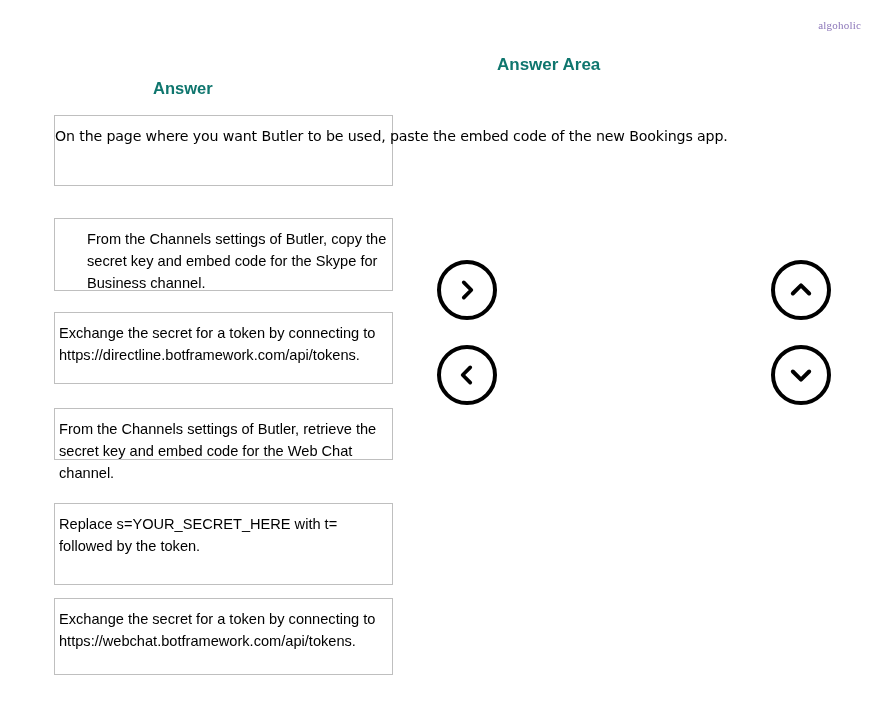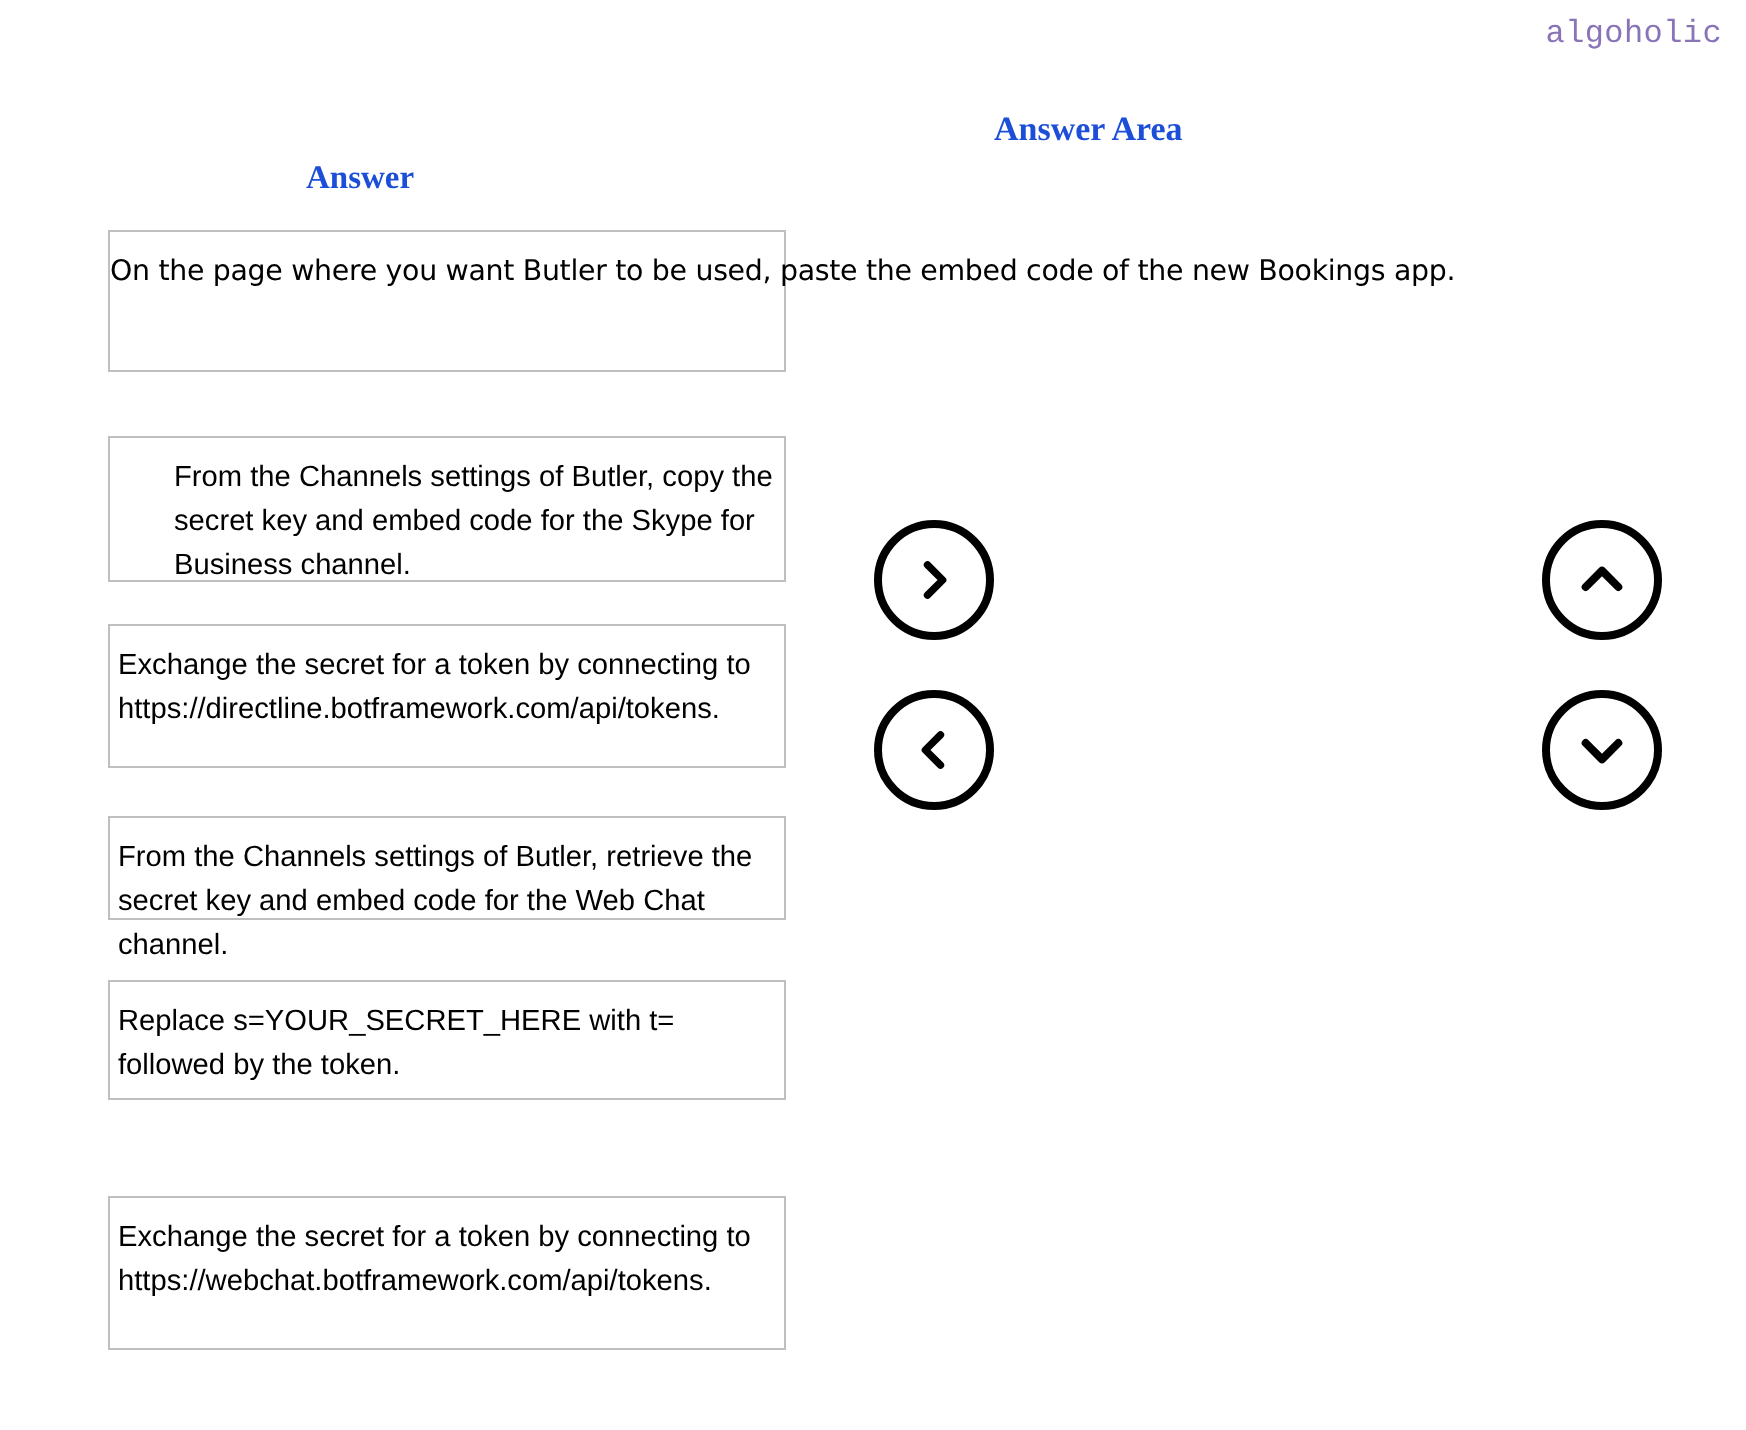--- a/index.html
+++ b/index.html
@@ -14,36 +14,36 @@
     height: 715px;
     position: relative;
     overflow: hidden;
     font-family: "Liberation Sans", sans-serif;
     color: #000000;
   }
 
   
   .watermark {
     position: absolute;
-    top: 8px;
+    top: 19px;
     right: 12px;
-    font-family: Liberation Mono, monospace;
-    font-size: 16px;
+    font-family: Liberation Serif, serif;
+    font-size: 11px;
     letter-spacing: 0.2px;
     color: #8a74b8;
     white-space: nowrap;
   }
 
   
   .heading {
     position: absolute;
-    font-family: Liberation Serif, serif;
+    font-family: Liberation Sans, sans-serif;
     font-weight: bold;
     font-size: 16.5px;
-    color: #1d4ed8;
+    color: #0f766e;
     white-space: nowrap;
   }
   .heading-actions {
     left: 153px;
     top: 79px;
   }
   .heading-answer {
     left: 497px;
     top: 55px;
     font-size: 17px;
@@ -80,21 +80,21 @@
     margin-left: 0px;
     margin-right: -6px;
     white-space: nowrap;
   }
   .action-text { display: block; }
 
   .box-1 { top: 0px;   height: 71px; }
   .box-2 { top: 103px; height: 73px; padding-left: 32px; }
   .box-3 { top: 197px; height: 72px; }
   .box-4 { top: 293px; height: 52px; }
-  .box-5 { top: 375px; height: 60px; }
+  .box-5 { top: 388px; height: 82px; }
   .box-6 { top: 483px; height: 77px; }
 
   
   .answer-area {
     position: absolute;
     left: 400px;
     top: 90px;
     width: 473px;
     height: 600px;
   }

